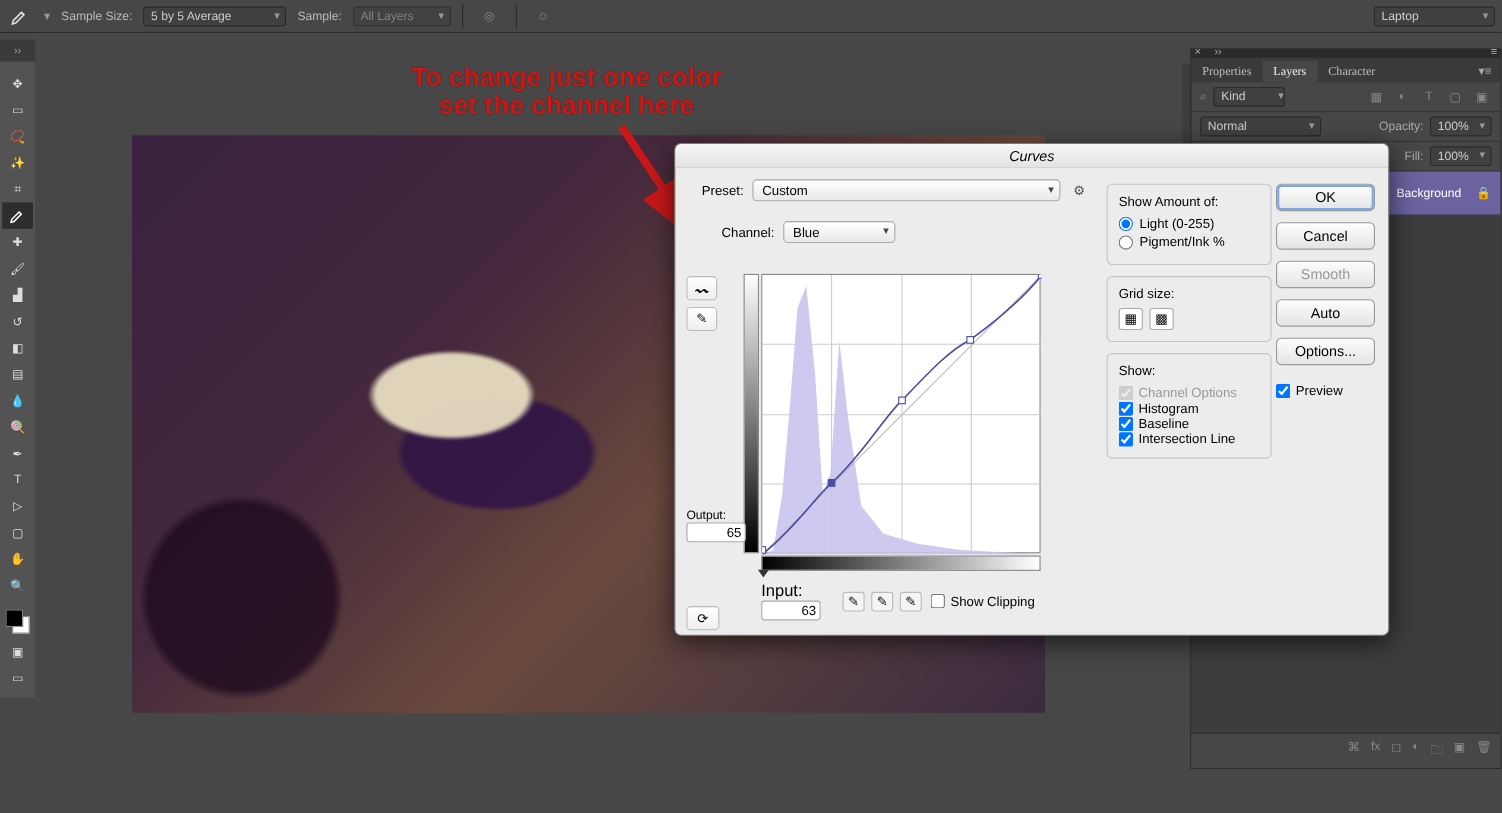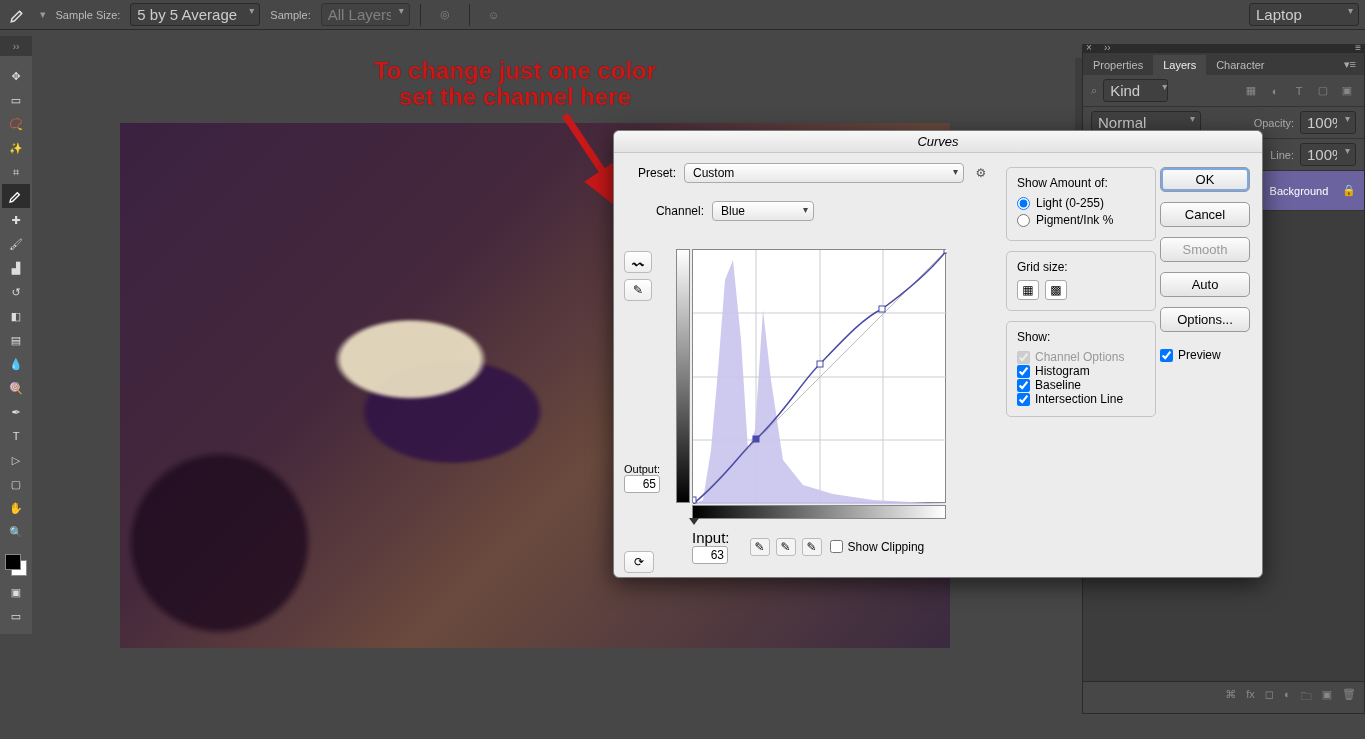--- a/index.html
+++ b/index.html
@@ -2,21 +2,21 @@
 <html><head>
 <meta charset="utf-8">
 <style>
   * { box-sizing: border-box; margin: 0; padding: 0; font-family: "Helvetica Neue", Arial, sans-serif; }
   body { width: 1365px; height: 739px; background: #474747; overflow: hidden; position: relative; color: #ccc; font-size: 11px; }
 
   
   .options-bar { height: 30px; background: #474747; border-bottom: 1px solid #2a2a2a; display: flex; align-items: center; padding: 0 6px; gap: 10px; }
   .options-bar .tool-ico { width: 24px; height: 24px; display:flex;align-items:center;justify-content:center; color:#ddd; }
   .options-bar label { color: #bbb; font-size: 11px; }
-  .dark-select { background:#404040; border:1px solid #2a2a2a; color:#ccc; font-size:15px; padding:2px 18px 2px 6px; border-radius:3px; appearance:none; position:relative; }
+  .dark-select { background:#404040; border:1px solid #2a2a2a; color:#ccc; font-size:11px; padding:2px 18px 2px 6px; border-radius:3px; appearance:none; position:relative; }
   .dark-select-wrap { position:relative; display:inline-block; }
   .dark-select-wrap::after { content:"▾"; position:absolute; right:6px; top:2px; color:#999; pointer-events:none; font-size:10px;}
   .options-bar .divider { width:1px; height:22px; background:#2a2a2a; }
   .options-bar .ico-btn { width:28px;height:24px;display:flex;align-items:center;justify-content:center;color:#888;border-radius:3px;}
   .options-bar .spacer { flex:1; }
 
   
   .left-tools { position:absolute; left:0; top:36px; width:32px; background:#535353; display:flex; flex-direction:column; padding:28px 2px 6px; gap:0; }
   .left-tools .thead { position:absolute; top:0; left:0; width:32px; height:20px; background:#3a3a3a; display:flex;align-items:center;justify-content:center;color:#999;font-size:10px;}
   .left-tools .tool { width:28px; height:24px; display:flex; align-items:center; justify-content:center; color:#ddd; position:relative; }
@@ -43,21 +43,21 @@
   
   .right-col { position:absolute; right:0; top:44px; width:283px; }
   .panel-tabbar { height:8px; background:#2b2b2b; position:relative; }
   .panel-tabbar .x { position:absolute; left:4px; top:-2px; color:#aaa; font-size:10px;}
   .panel-tabbar .arrows { position:absolute; left:22px; top:-2px; color:#aaa; font-size:10px;}
   .panel-tabbar .menu { position:absolute; right:4px; top:-2px; color:#aaa; font-size:10px;}
   .right-iconcol { position:absolute; right:260px; top:58px; width:30px; display:flex; flex-direction:column; gap:6px; background:#3d3d3d; padding:6px 3px; }
   .right-iconcol .rb { width:24px;height:22px; display:flex;align-items:center;justify-content:center;color:#bbb;}
   .layers-panel { background:#474747; border:1px solid #2a2a2a; }
   .layers-tabs { display:flex; background:#3a3a3a; height:22px; align-items:flex-end; }
-  .layers-tabs .tab { padding:4px 10px; color:#bbb; font-size:11px; }
+  .layers-tabs .tab { padding:4px 10px; color:#bbb; font-size:11px;font-family:Liberation Serif, serif; }
   .layers-tabs .tab.active { background:#474747; color:#eee; }
   .layers-tabs .menu { margin-left:auto; padding:4px 8px; color:#aaa;}
   .layers-filter { display:flex; align-items:center; gap:6px; padding:4px 8px; border-bottom:1px solid #333;}
   .layers-filter .kind { flex:0 0 70px; }
   .layers-filter .ficons { display:flex; gap:6px; margin-left:auto; }
   .layers-filter .ficons span { width:18px;height:16px;display:flex;align-items:center;justify-content:center;color:#888; border:1px solid transparent;}
   .layers-blend { display:flex; align-items:center; gap:6px; padding:4px 8px; border-bottom:1px solid #333;}
   .layers-lock { display:flex; align-items:center; gap:6px; padding:4px 8px; border-bottom:1px solid #333;}
   .layers-lock .licons { display:flex; gap:8px; color:#888; }
   .layers-row { display:flex; align-items:center; height:40px; background:#6a63a0; border-bottom:1px solid #333; padding:0 8px; gap:8px; }
@@ -82,21 +82,21 @@
   .channel-row { margin:6px 0 8px 24px; }
   .curve-tools { position:absolute; left:10px; top:98px; display:flex; flex-direction:column; gap:6px; }
   .curve-tools .tbtn { width:28px;height:22px; border:1px solid #bbb; border-radius:4px; background:linear-gradient(#fff,#eee); display:flex;align-items:center;justify-content:center;}
   .curve-box { position:absolute; left:78px; top:96px; width:254px; height:254px; background:#fff; border:1px solid #888; }
   .curve-box .grid line { stroke:#ccc; stroke-width:1; }
   .vgrad { position:absolute; left:62px; top:96px; width:14px; height:254px; background:linear-gradient(#fff,#000); border:1px solid #888;}
   .hgrad { position:absolute; left:78px; top:352px; width:254px; height:14px; background:linear-gradient(to right,#000,#fff); border:1px solid #888;}
   .hgrad .slider { position:absolute; left:-4px; top:12px; width:0;height:0;border-left:5px solid transparent;border-right:5px solid transparent;border-top:7px solid #333;}
   .out-in { position:absolute; left:10px; top:310px; width:60px; }
   .out-in label { display:block; font-size:11px; }
-  .smallnum { width:36px; border:1px solid #aaa; border-radius:3px; padding:1px 3px; font-size:12px; text-align:right; background:#fff;}
+  .smallnum { width:54px; border:1px solid #aaa; border-radius:3px; padding:1px 3px; font-size:12px; text-align:right; background:#fff;}
   .in-row { position:absolute; left:78px; top:376px; display:flex; align-items:center; gap:8px; }
   .eyedrops { display:flex; gap:6px; margin-left:12px; }
   .eyedrops .ed { width:20px;height:18px;border:1px solid #bbb;border-radius:3px;background:#f4f4f4;display:flex;align-items:center;justify-content:center;font-size:12px;}
   .chk { display:flex; align-items:center; gap:5px; font-size:12px; }
   .chk input { width:13px;height:13px; }
 
   .right-opts { position:absolute; left:392px; top:14px; width:150px; }
   .fieldset { border:1px solid #c4c4c4; border-radius:5px; padding:8px 10px 10px; margin-bottom:10px; background:#ececec;}
   .fieldset .legend { font-size:12px; margin-bottom:6px; }
   .radio { display:flex; align-items:center; gap:6px; font-size:12px; margin:3px 0;}
@@ -223,21 +223,21 @@
       <span class="dark-select-wrap"><select class="dark-select" style="width:56px"><option>100%</option></select></span>
     </div>
     <div class="layers-lock">
       <span style="color:#aaa">Lock:</span>
       <div class="licons">
         <span>▨</span>
         <span>🖌</span>
         <span>✥</span>
         <span>🔒</span>
       </div>
-      <span style="margin-left:auto;color:#aaa">Line:</span>
+      <span style="margin-left:auto;color:#aaa">Fill:</span>
       <span class="dark-select-wrap"><select class="dark-select" style="width:56px"><option>100%</option></select></span>
     </div>
     <div class="layers-row">
       <span class="eye">👁</span>
       <div class="thumb"></div>
       <span class="lname" style="text-align:right;padding-right:6px">Background</span>
       <span class="lock">🔒</span>
     </div>
     <div class="layers-body"></div>
     <div class="layers-footer">

